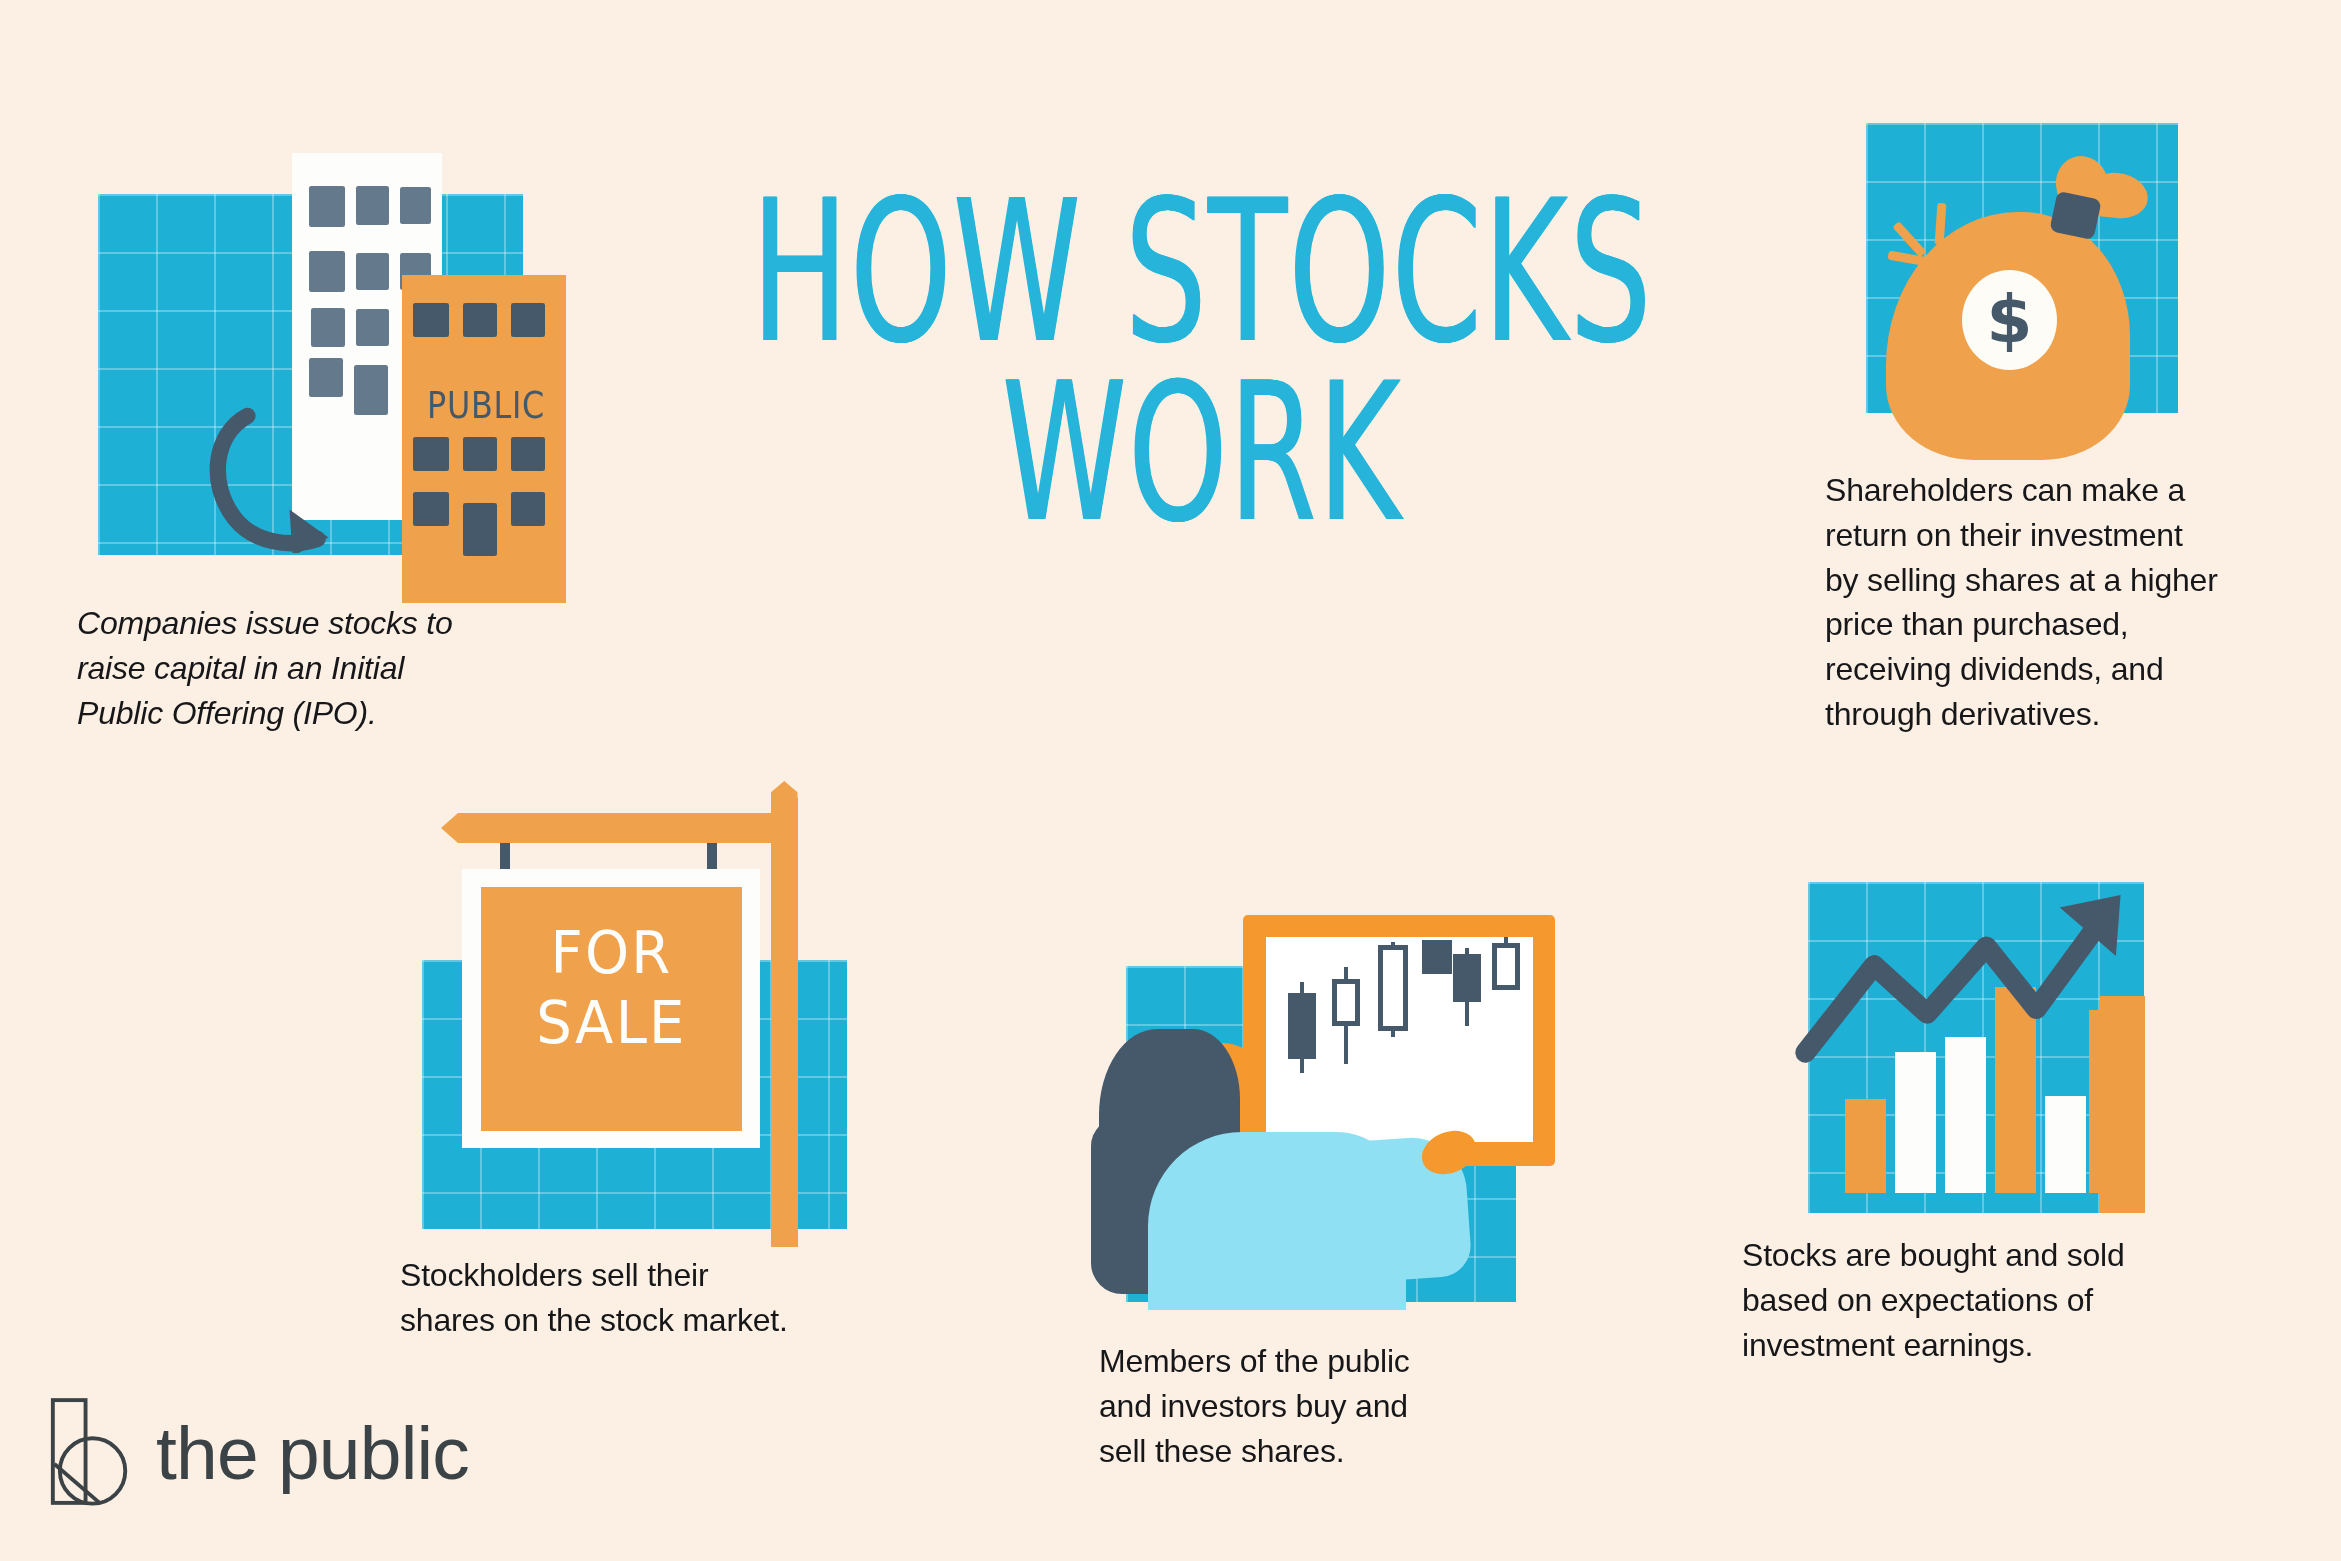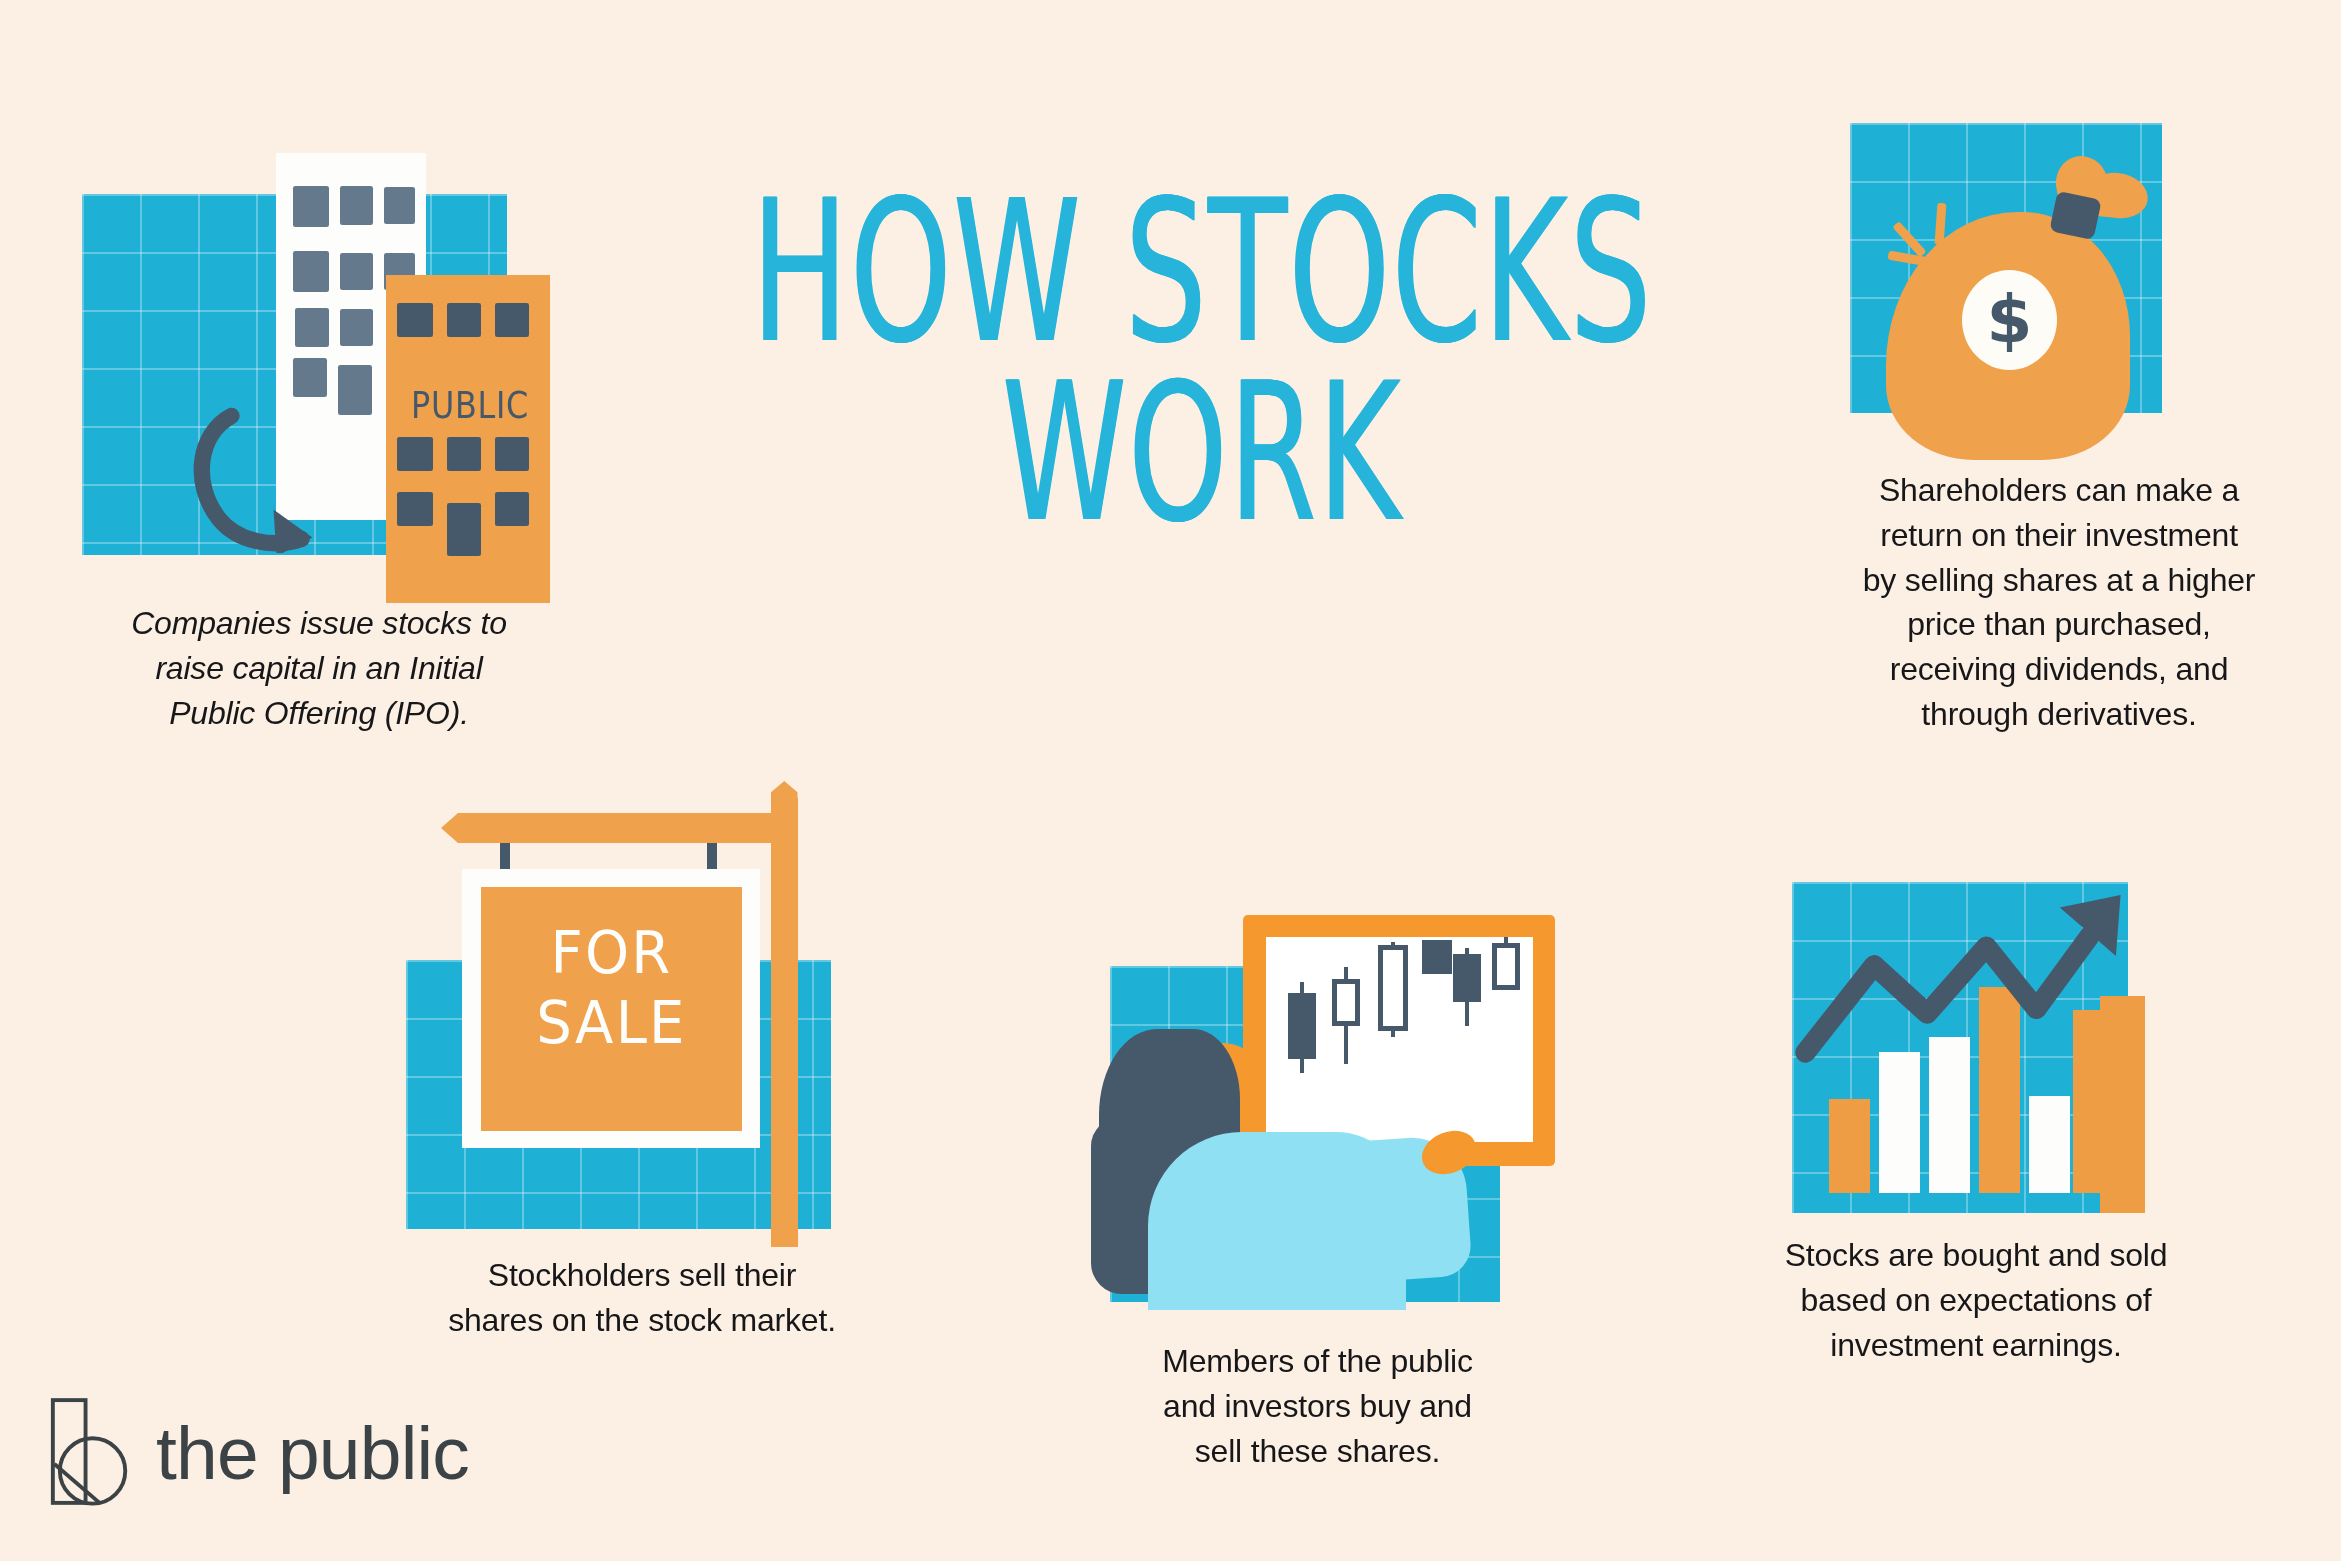--- a/index.html
+++ b/index.html
@@ -35,29 +35,29 @@
   #title .ln2{font-size:162px;margin-top:25px;}
 
   
   .caption{
     color:#17171a;
     font-size:32px;
     line-height:1.40;
     font-family:"Liberation Sans", sans-serif;
     letter-spacing:-0.2px;
     white-space:pre-line;
-    text-align:center;
   }
 
   
   .grid-panel{
     background:
       repeating-linear-gradient(to right, rgba(255,255,255,0.30) 0 1.6px, rgba(255,255,255,0) 1.6px 58px),
       repeating-linear-gradient(to bottom, rgba(255,255,255,0.30) 0 1.6px, rgba(255,255,255,0) 1.6px 58px),
       #1fb0d6;
+    margin-left: 16px;
   }
 
   
   #panel-ipo{left:82px;top:194px;width:425px;height:361px;}
   #bld-white{
     left:194px;top:-41px;width:150px;height:367px;background:#fdfdfb;
   }
   #bld-orange{
     left:304px;top:81px;width:164px;height:328px;background:#f0a14b;
   }

